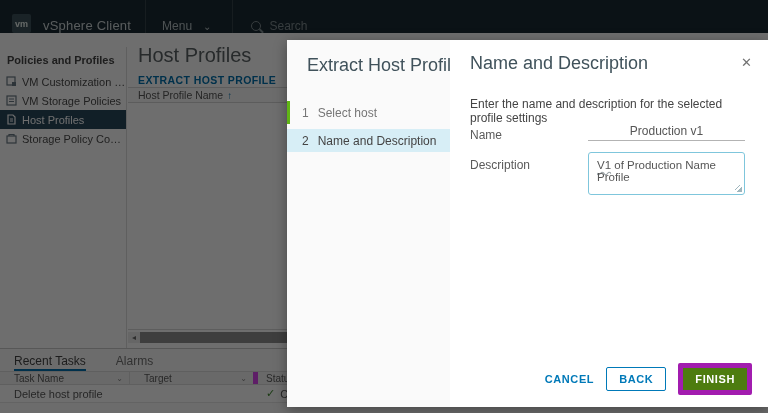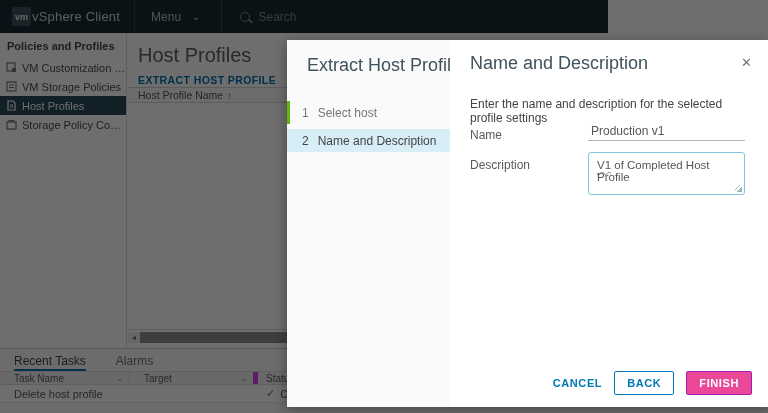--- a/index.html
+++ b/index.html
@@ -1,32 +1,32 @@
 <!DOCTYPE html>
 <html><head>
 <meta charset="utf-8">
 <style>
   * { margin:0; padding:0; box-sizing:border-box; }
   html,body { width:768px; height:413px; overflow:hidden; font-family:"Liberation Sans",sans-serif; background:#fff; }
   .screen { position:relative; width:768px; height:413px; }
 
   
-  .app-header { position:absolute; top:0; left:0; width:608px; height:33px; background:#1b2b33; display:flex; align-items:center; z-index:1; }
+  .app-header { position:absolute; top:0; left:0; width:768px; height:33px; background:#1b2b33; display:flex; align-items:flex-end; z-index:1; }
   .logo-box { width:19px; height:19px; margin-left:12px; background:#3e535c; border-radius:2px; color:#e9f2ee; font-size:9px; font-weight:bold; display:flex; align-items:center; justify-content:center; }
-  .app-title { margin-left:1px; color:#cdd5d8; font-size:13px; font-weight:300; letter-spacing:.2px; }
+  .app-title { margin-left:12px; color:#cdd5d8; font-size:13px; font-weight:300; letter-spacing:.2px; }
   .hdr-div { width:1px; height:33px; background:rgba(255,255,255,.12); }
   .hdr-div.d1 { margin-left:14px; } .hdr-div.d2 { margin-left:20px; }
   .menu-btn { margin-left:16px; color:#b4bfc3; font-size:12px; display:flex; align-items:center; gap:11px; cursor:pointer; }
   .menu-chevron { font-size:10px; color:#b4bfc3; }
   .search-wrap { margin-left:18px; display:flex; align-items:center; gap:9px; color:#7e8b90; font-size:12px; }
   .search-icon { width:10px; height:10px; border:1.5px solid #7e8b90; border-radius:50%; position:relative; display:inline-block; }
   .search-icon::after { content:""; position:absolute; width:5px; height:1.5px; background:#7e8b90; transform:rotate(45deg); right:-4px; bottom:-1px; }
 
   
-  .sidebar { position:absolute; top:33px; left:0; width:127px; bottom:65px; background:#fff; border-right:1px solid #dcdcdc; z-index:1; }
+  .sidebar { position:absolute; top:47px; left:0; width:127px; bottom:65px; background:#fff; border-right:1px solid #dcdcdc; z-index:1; }
   .sidebar-title { font-size:11px; font-weight:bold; color:#464646; padding:7px 4px 6px 7px; }
   .nav-item { height:19px; display:flex; align-items:center; gap:5px; padding-left:6px; font-size:11px; color:#4c4c4c; white-space:nowrap; overflow:hidden; cursor:pointer; }
   .nav-item .ico { flex:0 0 auto; width:11px; height:11px; }
   .nav-item.selected { background:#28495c; color:#fff; }
   .nav-label { overflow:hidden; text-overflow:ellipsis; }
 
   
   .main { position:absolute; top:33px; left:128px; right:0; bottom:65px; background:#fff; z-index:1; }
   .page-title { position:absolute; top:11px; left:10px; font-size:20px; font-weight:300; color:#5b6265; }
   .actions-row { position:absolute; top:41px; left:10px; display:flex; gap:26px; white-space:nowrap; }
@@ -64,29 +64,29 @@
   .step .s-num { margin-right:9px; }
   .step-done { border-left:3px solid #60b515; padding-left:12px; color:#767676; }
   .step-active { background:#d7eef6; padding-left:15px; color:#444; }
 
   .wizard-content { flex:1; background:#fff; position:relative; }
   .pane-title { position:absolute; top:13px; left:20px; font-size:18px; font-weight:300; color:#40525b; }
   .close-btn { position:absolute; top:15px; right:16px; font-size:13px; color:#727272; cursor:pointer; }
   .instruction { position:absolute; top:57px; left:20px; right:20px; font-size:12px; color:#444; }
   .form-label { position:absolute; left:20px; font-size:12px; color:#5a5a5a; }
   .lbl-name { top:88px; } .lbl-desc { top:118px; }
-  .name-input { position:absolute; top:82px; left:138px; width:157px; border:none; border-bottom:1px solid #b3b3b3; font-size:12px; color:#565656; padding:2px 3px; outline:none; background:transparent; font-family:"Liberation Sans",sans-serif; }
+  .name-input { position:absolute; top:82px; left:138px; width:157px; border:none; border-bottom:1px solid #b3b3b3; font-size:12px; color:#565656; padding:2px 3px; outline:none; background:transparent; font-family:"Liberation Sans",sans-serif;text-align:center; }
   .desc-box { position:absolute; top:112px; left:138px; width:157px; height:43px; border:1px solid #7fc6dc; border-radius:3px; padding:6px 8px; font-size:11.5px; color:#565656; cursor:text; }
   .flagged { text-decoration:underline; text-decoration-style:wavy; text-decoration-color:#97a0a4; text-underline-offset:2px; }
   .resize-grip { position:absolute; right:2px; bottom:2px; width:7px; height:7px; background:
     linear-gradient(135deg, transparent 0 3px, #9fb6bd 3px 4px, transparent 4px 6px, #9fb6bd 6px 7px); cursor:nwse-resize; }
   .wiz-footer { position:absolute; right:16px; bottom:12px; display:flex; align-items:center; gap:12px; }
   .btn-cancel { font-size:11px; font-weight:bold; letter-spacing:.6px; color:#0079b8; background:none; border:none; cursor:pointer; font-family:"Liberation Sans",sans-serif; }
   .btn-back { font-size:11px; font-weight:bold; letter-spacing:.6px; color:#0079b8; background:#fff; border:1px solid #0079b8; border-radius:2px; padding:5px 12px; cursor:pointer; font-family:"Liberation Sans",sans-serif;text-align:right; }
-  .btn-finish { font-size:11px; font-weight:bold; letter-spacing:.6px; color:#fff; background:#ec4899; border:1px solid #a21caf; border-radius:2px; padding:5px 12px; cursor:pointer; font-family:"Liberation Sans",sans-serif; }
+  .btn-finish { font-size:11px; font-weight:bold; letter-spacing:.6px; color:#fff; background:#4d7c0f; border:5px solid #a21caf; border-radius:2px; padding:5px 12px; cursor:pointer; font-family:"Liberation Sans",sans-serif; }
 </style>
 </head>
 <body>
 
 <div class="screen">
 
   <div class="app-header">
     <div class="logo-box">vm</div>
     <div class="app-title">vSphere Client</div>
     <div class="hdr-div d1"></div>
@@ -196,21 +196,21 @@
       </div>
     </div>
     <div class="wizard-content">
       <div class="pane-title">Name and Description</div>
       <div class="close-btn">✕</div>
       <div class="instruction">Enter the name and description for the selected profile settings</div>
       <div class="form-label lbl-name">Name</div>
       <input class="name-input" type="text" value="Production v1" style="">
       <div class="form-label lbl-desc">Description</div>
       <div class="desc-box">
-        <span class="flagged">V1</span><span> of Completed Host Profile</span>
+        <span class="flagged">V1</span><span> of Production Name Profile</span>
         <span class="resize-grip"></span>
       </div>
       <div class="wiz-footer">
         <button class="btn-cancel">CANCEL</button>
         <button class="btn-back">BACK</button>
         <button class="btn-finish">FINISH</button>
       </div>
     </div>
   </div>
 

